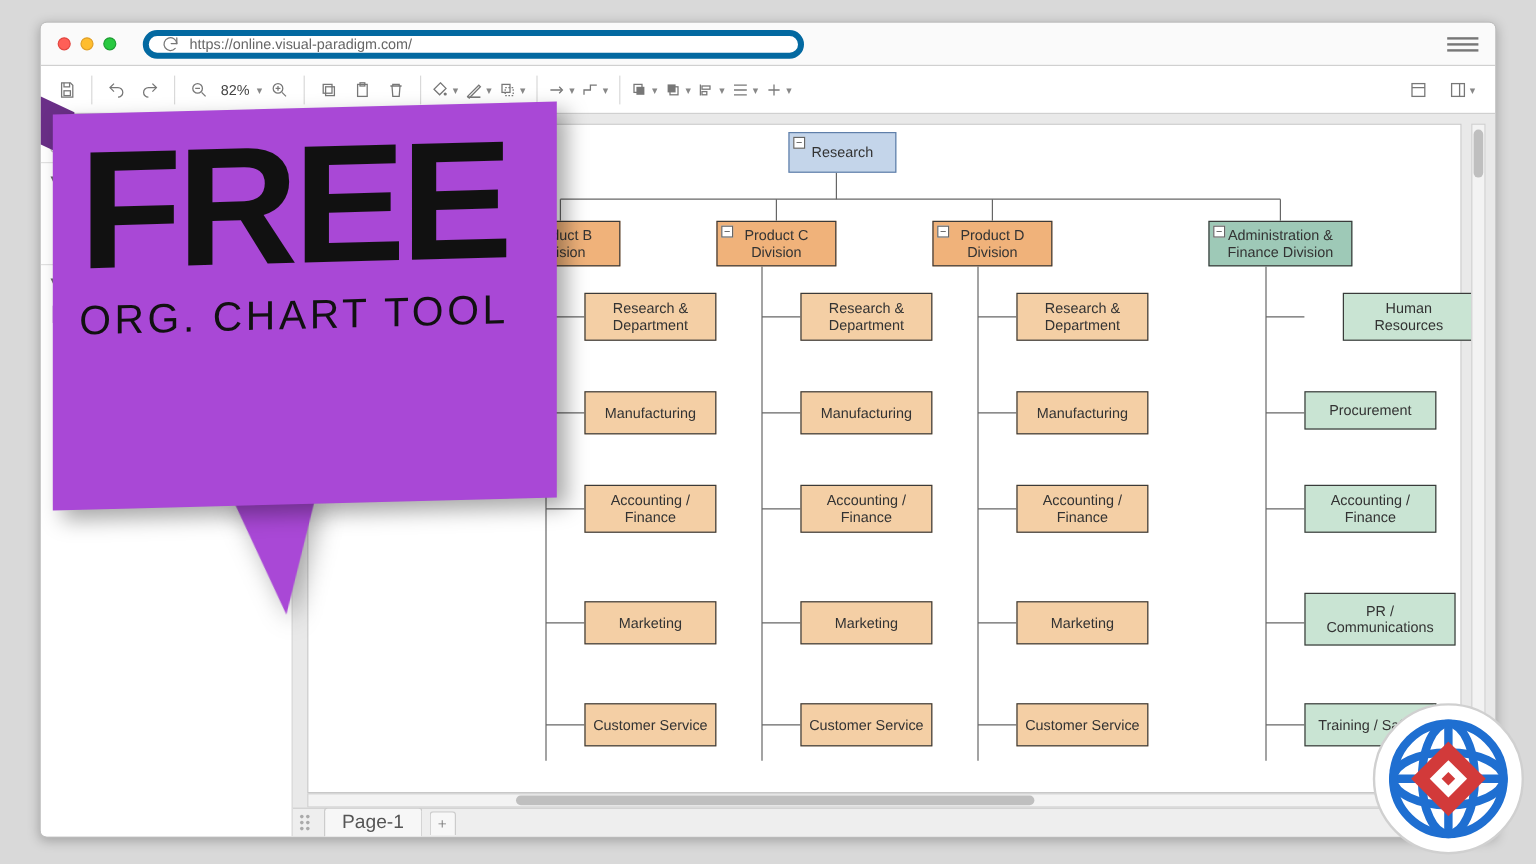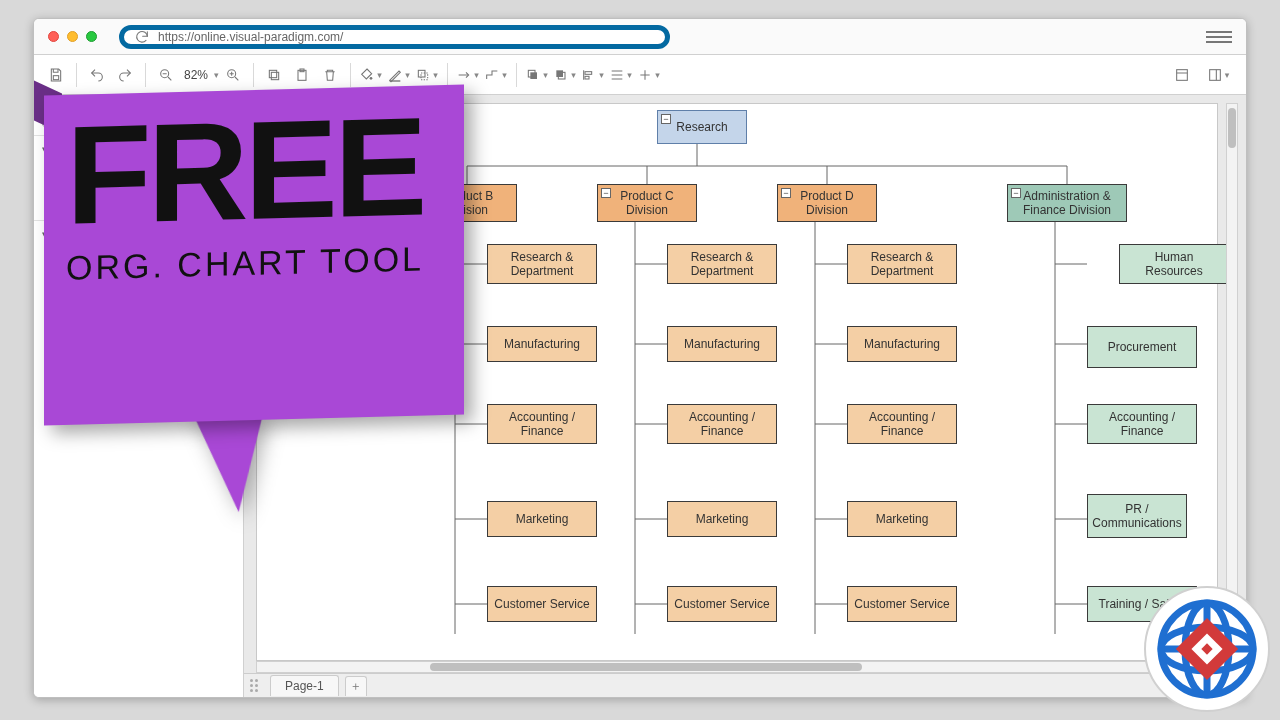--- a/index.html
+++ b/index.html
@@ -185,21 +185,21 @@
     grid-auto-rows:3px; gap:2px; align-content:center;
     margin-right:6px;
   }
   .tab-grip span { background:#aaa; border-radius:50%; }
   .page-tab {
     padding:3px 14px;
     background:#f7f7f7;
     border:1px solid #ccc;
     border-bottom:none;
     border-radius:3px 3px 0 0;
-    font-size:12px; color:#555;
+    font-size:16px; color:#555;
     cursor:pointer;
   }
   .page-add {
     width:22px; height:20px;
     margin-left:6px;
     display:flex; align-items:center; justify-content:center;
     background:#f7f7f7; border:1px solid #ccc; border-bottom:none;
     border-radius:3px 3px 0 0;
     color:#777; cursor:pointer;
   }
@@ -563,21 +563,21 @@
 
         <div class="org-box c-unit" style="left:230px; top:222px; width:110px; height:36px;">
             <span>Manufacturing</span>
           </div>
         <div class="org-box c-unit" style="left:410px; top:222px; width:110px; height:36px;">
             <span>Manufacturing</span>
           </div>
         <div class="org-box c-unit" style="left:590px; top:222px; width:110px; height:36px;">
             <span>Manufacturing</span>
           </div>
-        <div class="org-box c-adminunit" style="left:830px; top:222px; width:110px; height:42px;">
+        <div class="org-box c-adminunit" style="left:830px; top:222px; width:110px; height:32px;">
             <span>Procurement</span>
           </div>
 
         <div class="org-box c-unit" style="left:230px; top:300px; width:110px; height:40px;">
             <span style="white-space:pre-line">Accounting /
 Finance</span>
           </div>
         <div class="org-box c-unit" style="left:410px; top:300px; width:110px; height:40px;">
             <span style="white-space:pre-line">Accounting /
 Finance</span>
@@ -593,21 +593,21 @@
 
         <div class="org-box c-unit" style="left:230px; top:397px; width:110px; height:36px;">
             <span>Marketing</span>
           </div>
         <div class="org-box c-unit" style="left:410px; top:397px; width:110px; height:36px;">
             <span>Marketing</span>
           </div>
         <div class="org-box c-unit" style="left:590px; top:397px; width:110px; height:36px;">
             <span>Marketing</span>
           </div>
-        <div class="org-box c-adminunit" style="left:830px; top:390px; width:100px; height:44px;">
+        <div class="org-box c-adminunit" style="left:830px; top:390px; width:126px; height:44px;">
             <span style="white-space:pre-line">PR /
 Communications</span>
           </div>
 
         <div class="org-box c-unit" style="left:230px; top:482px; width:110px; height:36px;">
             <span>Customer Service</span>
           </div>
         <div class="org-box c-unit" style="left:410px; top:482px; width:110px; height:36px;">
             <span>Customer Service</span>
           </div>

